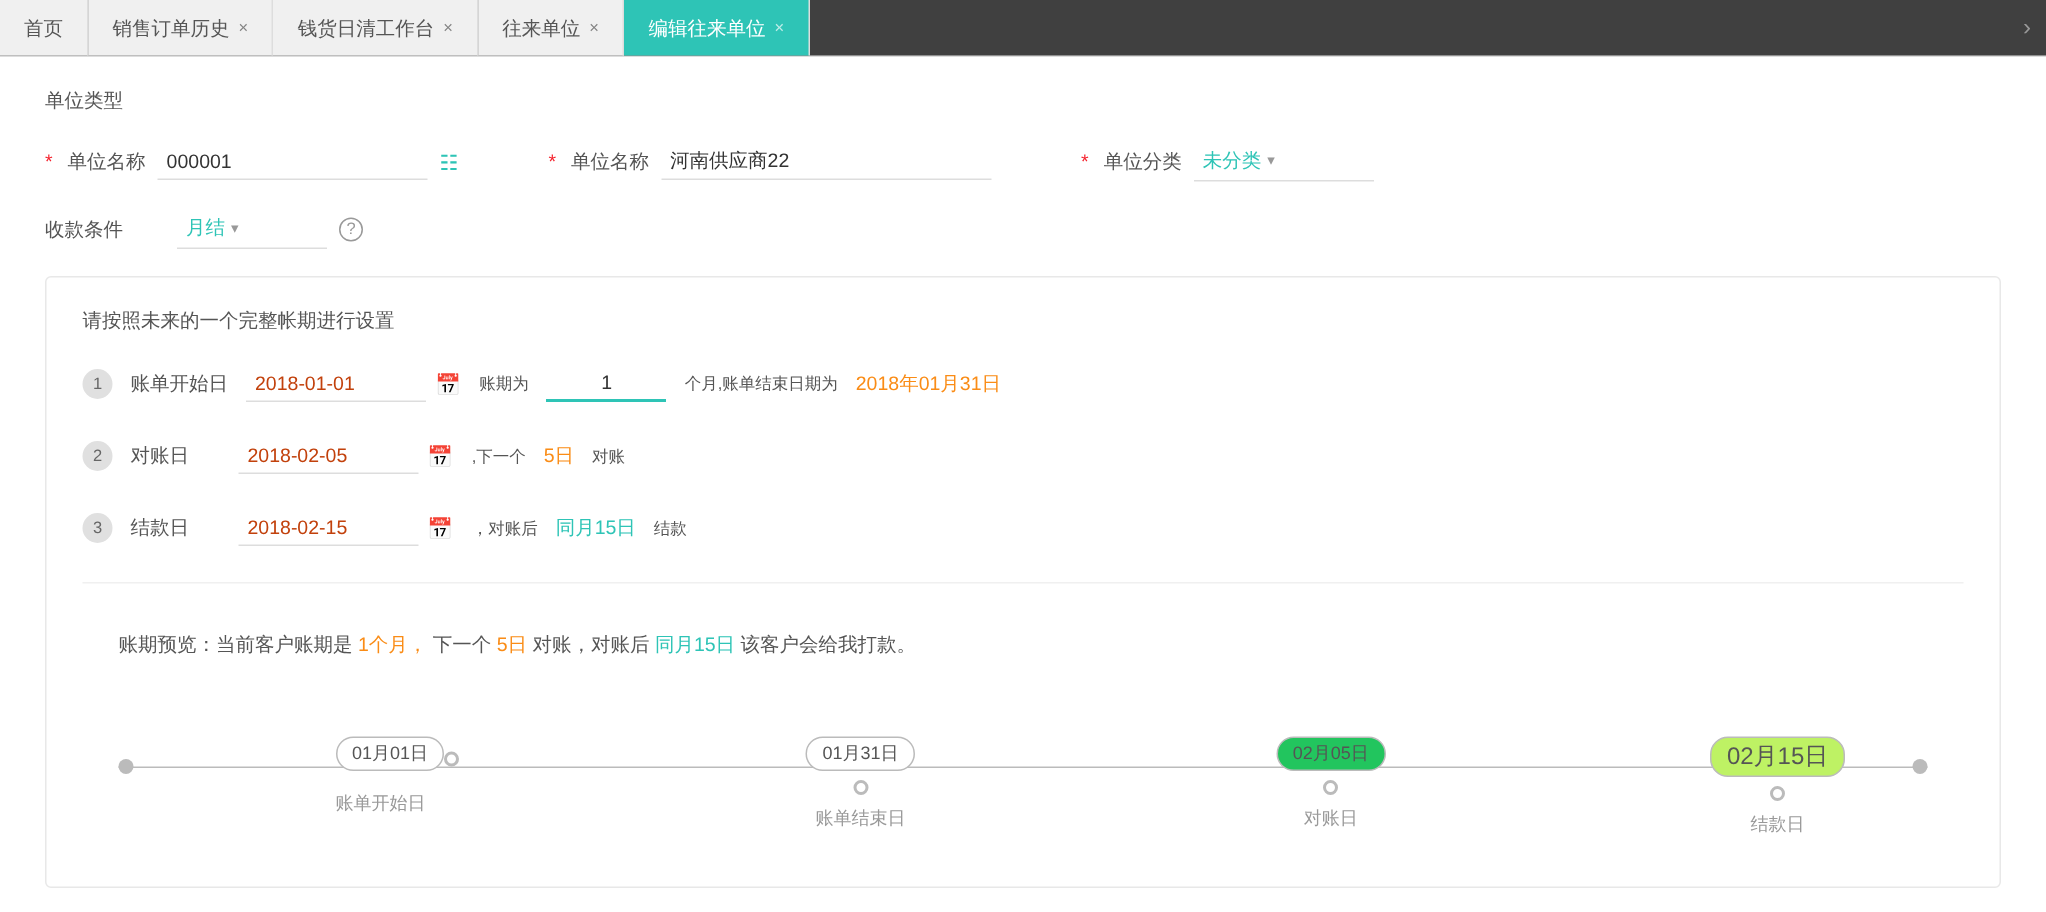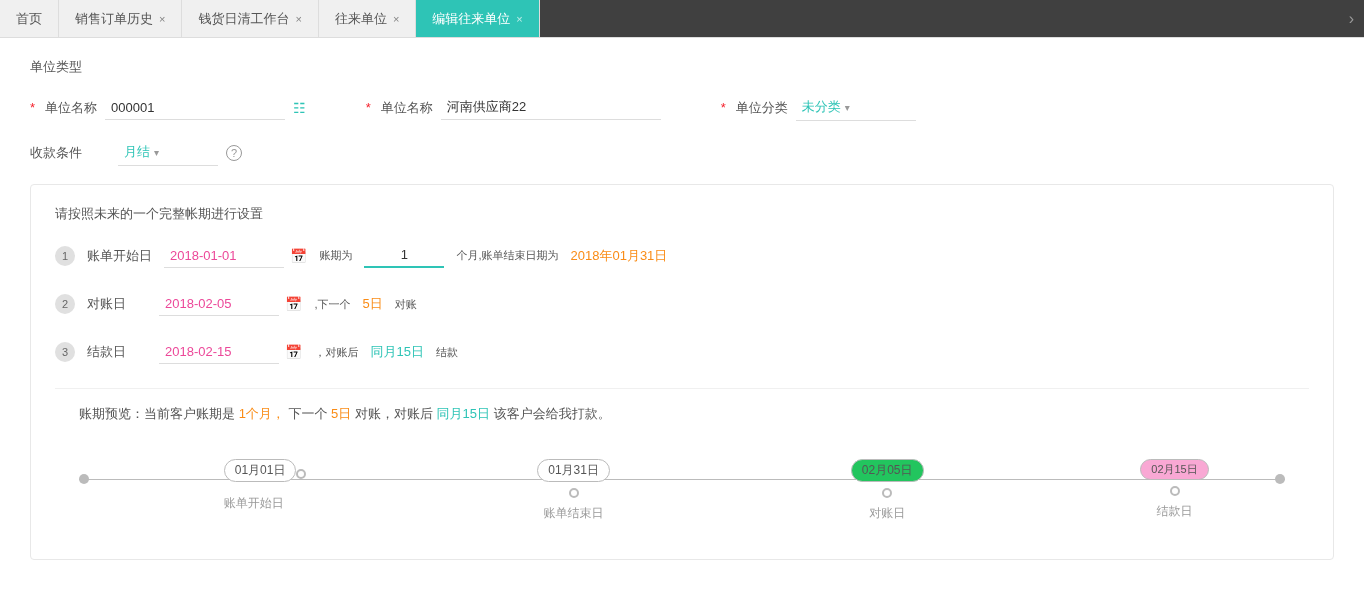--- a/index.html
+++ b/index.html
@@ -195,21 +195,21 @@
       display: flex;
       align-items: center;
       gap: 6px;
     }
     .date-input {
       border: none;
       border-bottom: 1px solid #ddd;
       padding: 4px 6px;
       font-size: 13px;
       width: 120px;
-      color: #ec4899;
+      color: #c2410c;
       background: transparent;
       outline: none;
     }
     .cal-icon {
       color: #2ec4b6;
       cursor: pointer;
       font-size: 14px;
     }
     .row-desc {
       color: #555;
@@ -229,21 +229,21 @@
       padding: 4px 6px;
       font-size: 13px;
       width: 80px;
       text-align: center;
       outline: none;
       color: #333;
     }
 
     
     .preview-section {
-      padding: 16px 24px;
+      padding: 32px 24px;
       border-top: 1px solid #f0f0f0;
       font-size: 13px;
       color: #555;
     }
 
     
     .timeline-section {
       padding: 20px 24px 10px;
     }
   </style>
@@ -389,21 +389,21 @@
 
         <div style="position:absolute;left:64%;top:0;display:flex;flex-direction:column;align-items:center;z-index:2;">
           <div style="border:1px solid #bbb;border-radius:12px;padding:2px 10px;font-size:12px;color:#555;background:#22c55e;margin-bottom:6px;">
             <span>02月05日</span>
           </div>
           <div style="width:10px;height:10px;border-radius:50%;border:2px solid #bbb;background:#fff;"></div>
           <div style="position:absolute;bottom:-24px;font-size:12px;color:#999;white-space:nowrap;">对账日</div>
         </div>
 
         <div style="position:absolute;left:88%;top:0;display:flex;flex-direction:column;align-items:center;z-index:2;">
-          <div style="border:1px solid #bbb;border-radius:12px;padding:2px 10px;font-size:11px;color:#555;background:#f9a8d4;margin-bottom:6px;">
+          <div style="border:1px solid #bbb;border-radius:12px;padding:2px 10px;font-size:16px;color:#555;background:#bef264;margin-bottom:6px;">
             <span>02月15日</span>
           </div>
           <div style="width:10px;height:10px;border-radius:50%;border:2px solid #bbb;background:#fff;"></div>
           <div style="position:absolute;bottom:-24px;font-size:12px;color:#999;white-space:nowrap;">结款日</div>
         </div>
 
         <div style="width:10px;height:10px;border-radius:50%;background:#bbb;position:absolute;top:15px;right:0;z-index:1;"></div>
       </div>
     </div>
 

